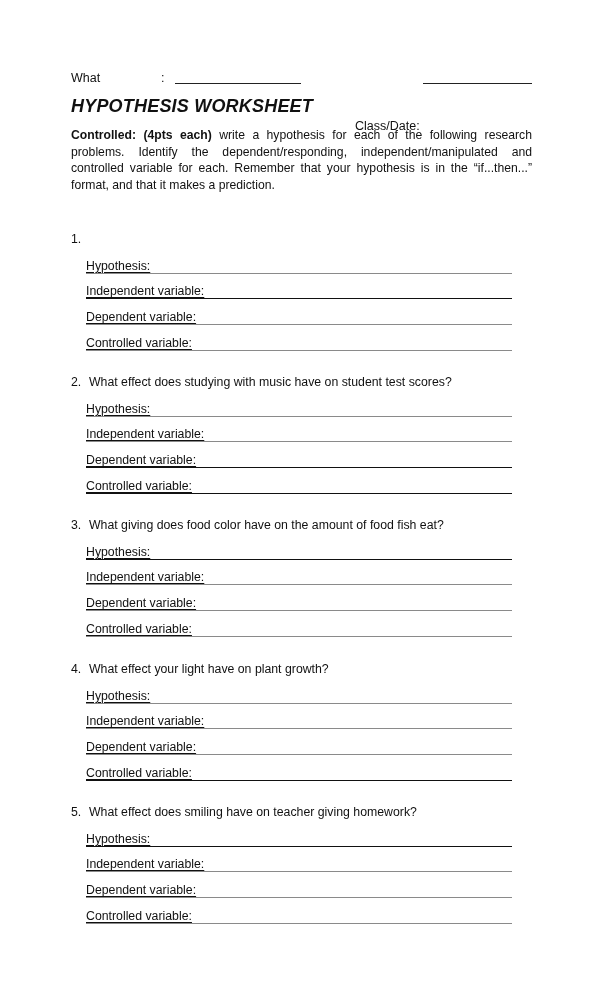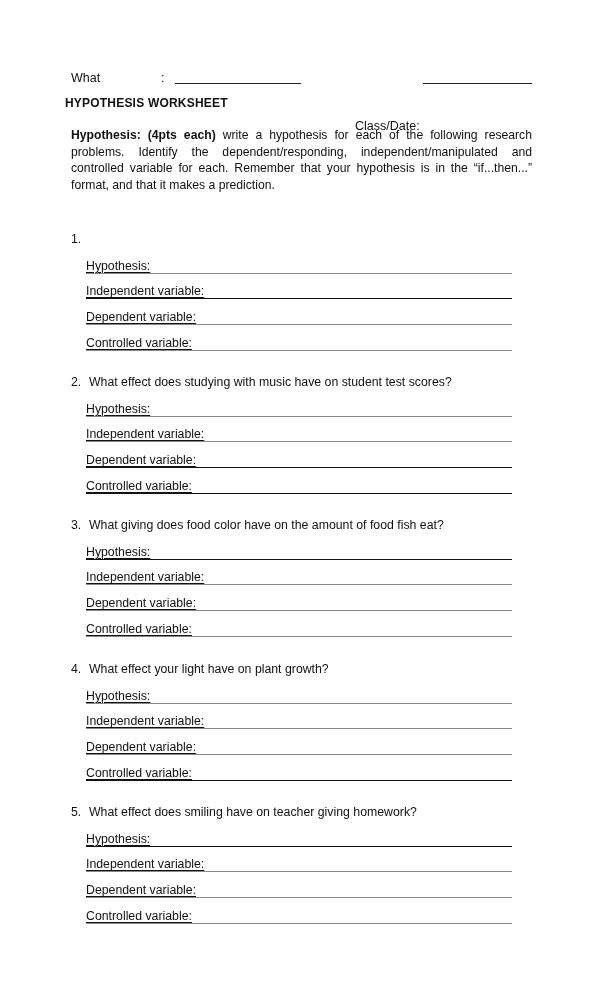--- a/index.html
+++ b/index.html
@@ -5,21 +5,21 @@
     html, body { margin: 0; padding: 0; background: #ffffff; }
     body { width: 603px; height: 994px; position: relative; overflow: hidden;
            font-family: "Liberation Sans", sans-serif; color: #111; }
     .page { position: absolute; left: 0; top: 0; width: 603px; height: 994px; }
     .header-row { position: absolute; top: 71px; left: 71px; width: 462px; font-size: 12.5px; height: 16px; }
     .name-label { position: absolute; left: 0; top: 0; }
     .name-colon { position: absolute; left: 90px; top: 0; }
     .name-line { position: absolute; left: 104px; top: 12px; width: 126px; border-bottom: 1px solid #222; }
     .class-label { position: absolute; left: 284px; top: 3px; margin-top: 45px; }
     .class-line { position: absolute; left: 352px; top: 12px; width: 109px; border-bottom: 1px solid #222; }
-    .title { position: absolute; top: 96px; left: 65px; font-size: 12px; font-weight: bold; letter-spacing: 0.2px; }
+    .title { position: absolute; top: 96px; left: 71px; font-size: 18px; font-weight: bold; font-style: italic; letter-spacing: 0.2px; }
     .instruction { position: absolute; top: 127px; left: 71px; width: 461px; font-size: 12.2px; line-height: 16.5px; text-align: justify; }
     .instruction b { font-weight: bold; }
     .question { position: absolute; left: 71px; width: 462px; }
     .q-text { font-size: 12.3px; height: 16px; position: relative; }
     .q-num { position: absolute; left: 0; top: 0; }
     .q-body { position: absolute; left: 18px; top: 0; white-space: nowrap; }
     .field { position: relative; margin-left: 15px; width: 426px; height: 25.7px; }
     .field-label { position: absolute; left: 0; bottom: 1px; font-size: 12.3px; text-decoration: underline; text-underline-offset: 2px; }
     .field-line { position: absolute; left: 0; right: 0; bottom: 0; border-bottom: 1px solid #8a8a8a; }
     .field-line.dark { border-bottom: 1.3px solid #111; }
@@ -32,21 +32,21 @@
   <div class="header-row">
     <span class="name-label">What</span>
     <span class="name-colon">:</span>
     <span class="name-line"></span>
     <span class="class-label">Class/Date:</span>
     <span class="class-line"></span>
   </div>
 
   <div class="title">HYPOTHESIS WORKSHEET</div>
 
-  <div class="instruction"><b>Hypothesis: (4pts each)</b><span> write a hypothesis for each of the following research problems. Identify the dependent/responding, independent/manipulated and controlled variable for each. Remember that your hypothesis is in the “if...then...” format, and that it makes a prediction.</span></div>
+  <div class="instruction"><b>Controlled: (4pts each)</b><span> write a hypothesis for each of the following research problems. Identify the dependent/responding, independent/manipulated and controlled variable for each. Remember that your hypothesis is in the “if...then...” format, and that it makes a prediction.</span></div>
 
   <div class="question" style="top:232px;">
     <div class="q-text">
       <span class="q-num">1.</span>
     </div>
     <div class="field">
         <span class="field-label">Hypothesis:</span>
         <div class="field-line"></div>
       </div>
     <div class="field">

